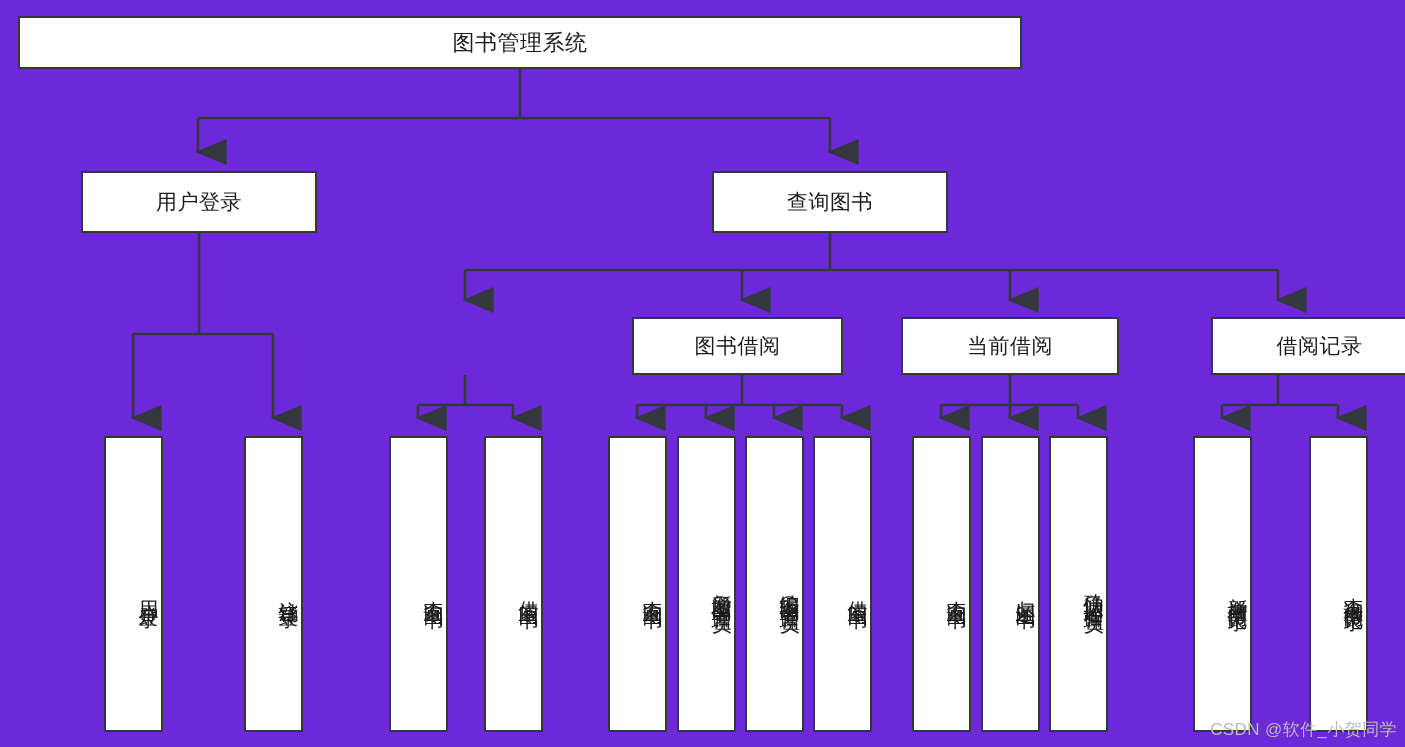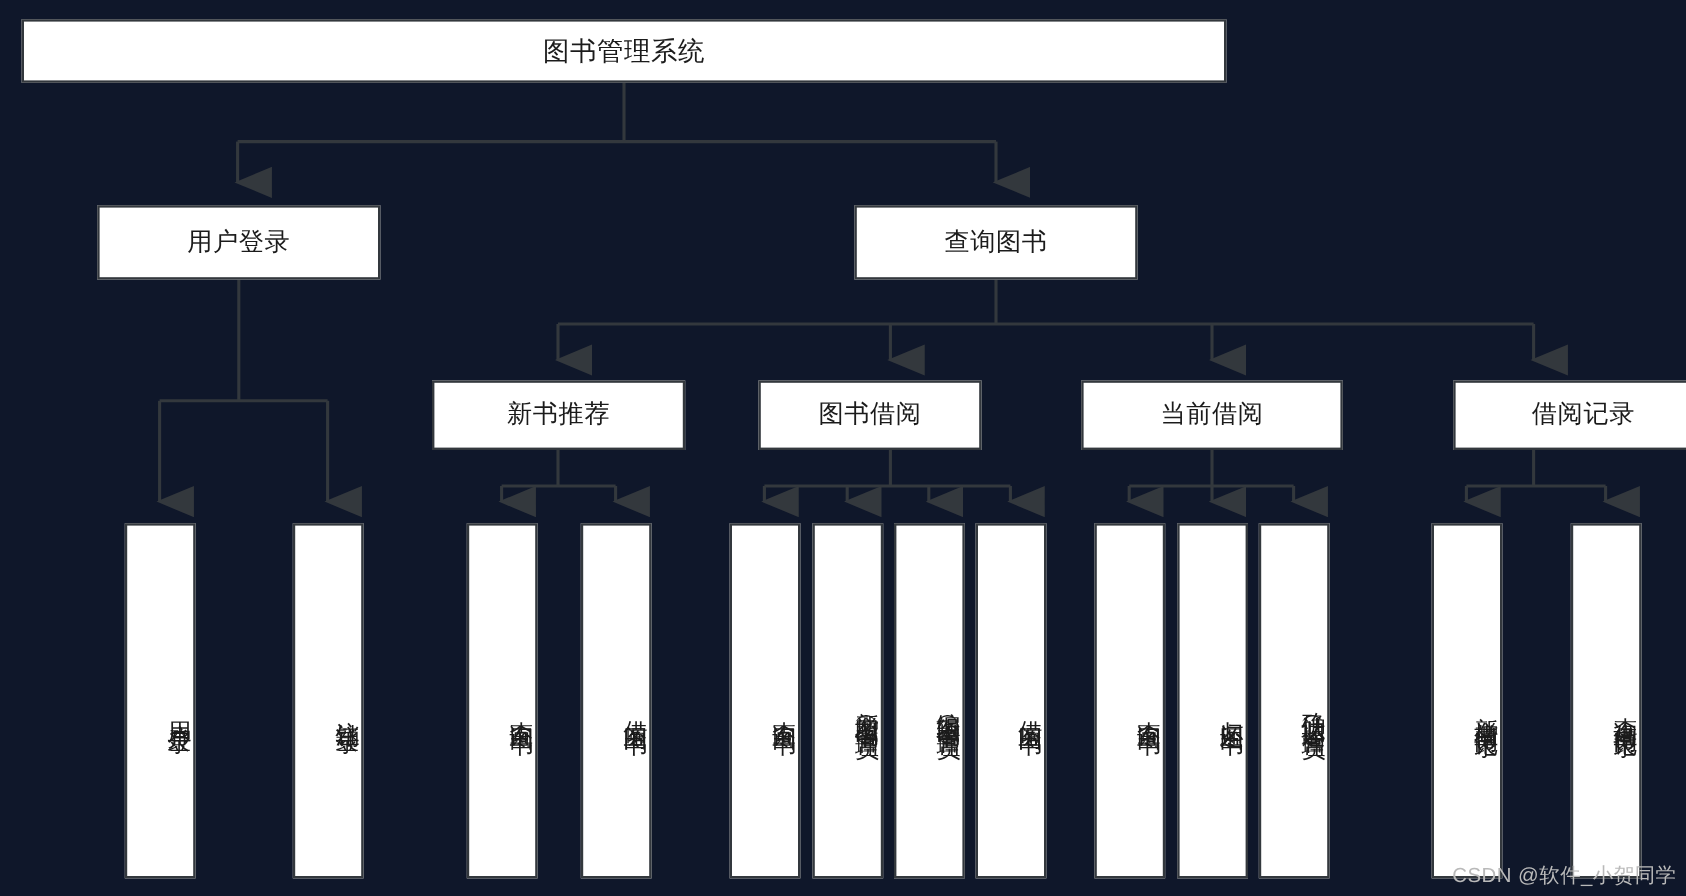--- a/index.html
+++ b/index.html
@@ -5,21 +5,21 @@
 <style>
   html,body{margin:0;padding:0;background:#ffffff;}
   body{
     font-family:"Liberation Sans","DejaVu Sans",sans-serif;
     color:#1f1f1f;
   }
   #diagram-root{
     position:relative;
     width:1405px;
     height:747px;
-    background:#0f172a;
+    background:#6d28d9;
     overflow:hidden;
   }
   #edge-layer{
     position:absolute;
     left:0; top:0;
     width:1405px;
     height:747px;
     pointer-events:none;
   }
   
@@ -127,24 +127,21 @@
     <span>图书管理系统</span>
   </div>
 
   <div class="node horiz" style="left:81px; top:171px; width:236px; height:62px;">
     <span>用户登录</span>
   </div>
   <div class="node horiz" style="left:712px; top:171px; width:236px; height:62px;">
     <span>查询图书</span>
   </div>
 
-  <div class="node horiz" style="left:360px; top:317px; width:211px; height:58px;">
-    <span>新书推荐</span>
-  </div>
-  <div class="node horiz" style="left:632px; top:317px; width:186px; height:58px;">
+  <div class="node horiz" style="left:632px; top:317px; width:211px; height:58px;">
     <span>图书借阅</span>
   </div>
   <div class="node horiz" style="left:901px; top:317px; width:218px; height:58px;">
     <span>当前借阅</span>
   </div>
   <div class="node horiz" style="left:1171px; top:317px; width:217px; height:58px;margin-left:40px;">
     <span>借阅记录</span>
   </div>
 
   <div class="node vert" style="left:104px; top:436px; width:59px; height:296px;">

